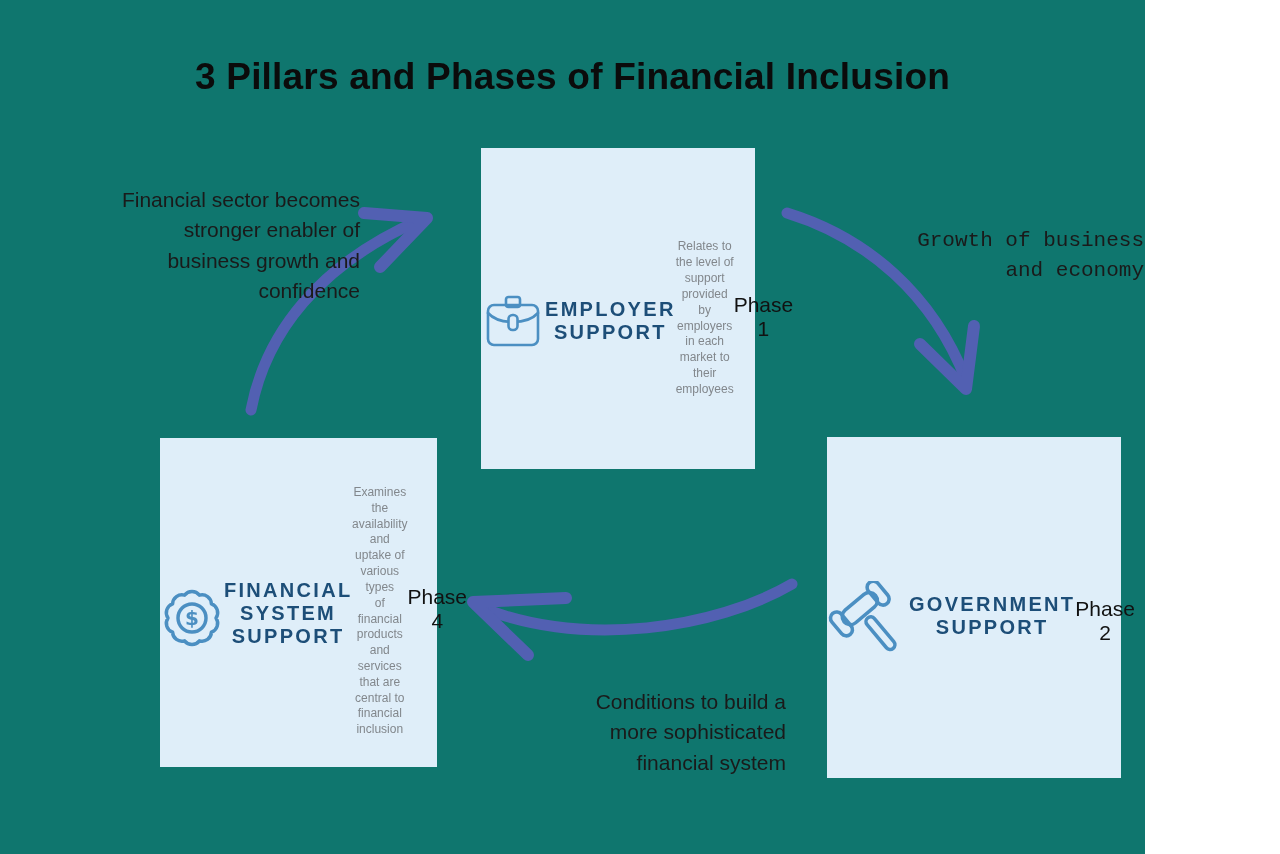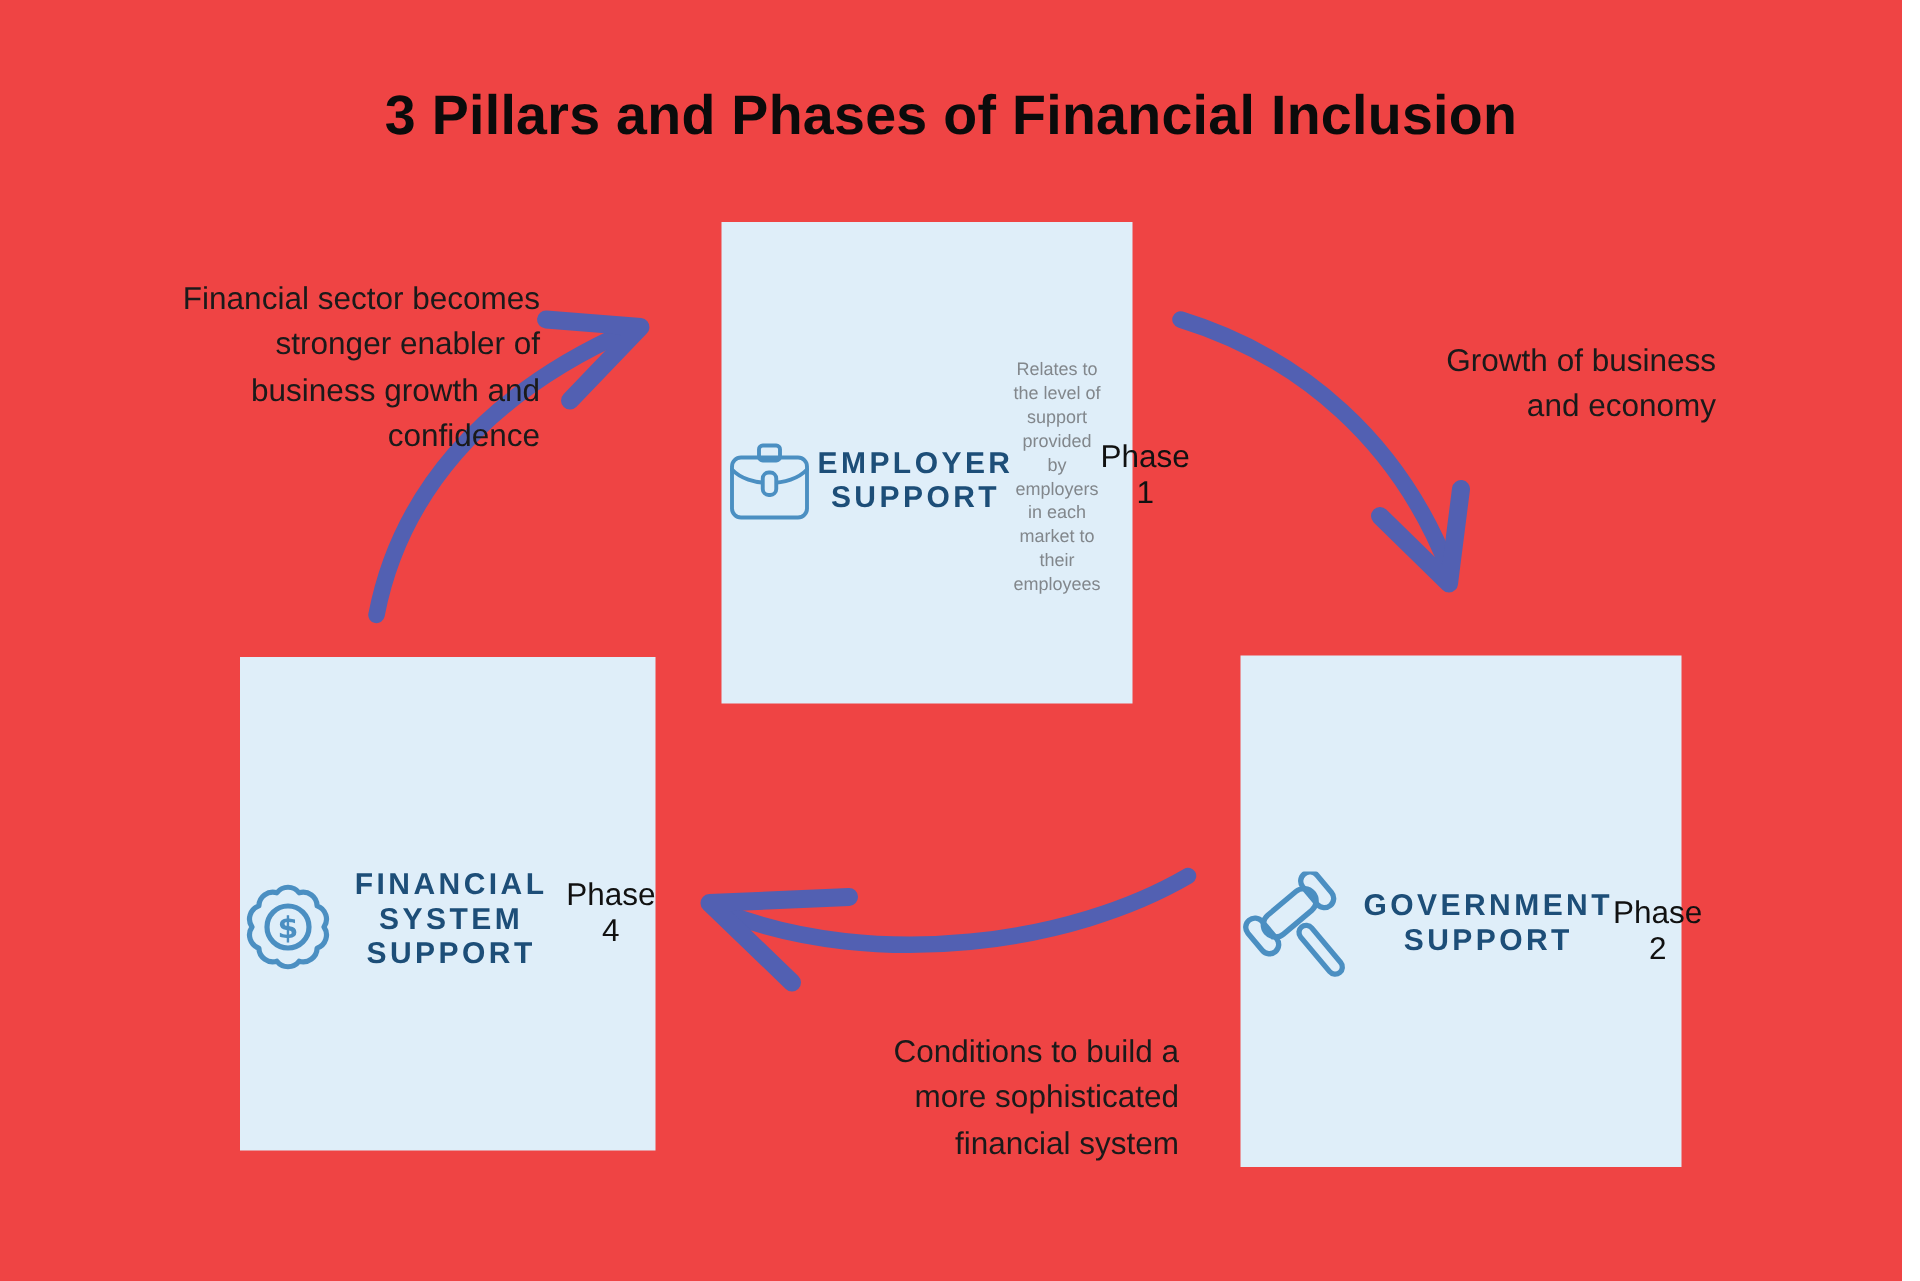--- a/index.html
+++ b/index.html
@@ -1,19 +1,19 @@
 <!DOCTYPE html>
 <html><head>
 <meta charset="utf-8">
 <style>
   html,body { margin:0; padding:0; background:#ffffff; }
   .canvas {
     position:relative;
-    width:1268px; height:854px;
-    background:#ef4444;
+    width:1145px; height:854px;
+    background:#0f766e;
     font-family:"Liberation Sans", sans-serif;
     overflow:hidden;
   }
   .page-title {
     position:absolute; left:0; right:0; top:56px;
     text-align:center;
     font-size:37px; font-weight:700; color:#0b0b0b;
     letter-spacing:0.2px;
   }
   .card {
@@ -54,21 +54,21 @@
   .card-employer  .phase-label { margin-top:17px; }
   .card-government .phase-label{ margin-top:26px; }
   .card-financial .phase-label { margin-top:12px; }
 
   .annotation {
     position:absolute;
     font-size:21px; color:#1a1a1a; line-height:1.45;
     text-align:right; white-space:pre-line;
   }
   .annotation-left   { left:50px;  top:185px; width:310px; }
-  .annotation-right  { left:878px; top:226px; width:266px; }
+  .annotation-right  { left:878px; top:226px; width:266px;font-family:Liberation Mono, monospace; }
   .annotation-bottom { left:470px; top:687px; width:316px; }
 
   .arrows { position:absolute; left:0; top:0; pointer-events:none; }
   .arrows path {
     stroke:#5260b2; fill:none;
     stroke-linecap:round; stroke-linejoin:round;
   }
   .arrow-main { stroke-width:11px; }
   .arrow-head { stroke-width:12px; }
 
@@ -141,20 +141,25 @@
                A7 7 0 0 1 9.44 13.42
                A7 7 0 0 1 18.44 6.88
                A7 7 0 0 1 29.56 6.88
                A7 7 0 0 1 38.56 13.42
                A7 7 0 0 1 42 24 Z"></path>
       <circle cx="24" cy="24" r="10.5"></circle>
       <text x="24" y="29.5" font-size="15" text-anchor="middle">$</text>
     </svg>
     <div class="card-heading">FINANCIAL SYSTEM
 SUPPORT</div>
+    <div class="card-desc">Examines the availability
+and uptake of various types
+of financial products and
+services that are central to
+financial inclusion</div>
     <div class="phase-label">Phase 4</div>
   </div>
 
   <div class="annotation annotation-left">Financial sector becomes
 stronger enabler of
 business growth and
 confidence</div>
   <div class="annotation annotation-right">Growth of business
 and economy</div>
   <div class="annotation annotation-bottom">Conditions to build a

